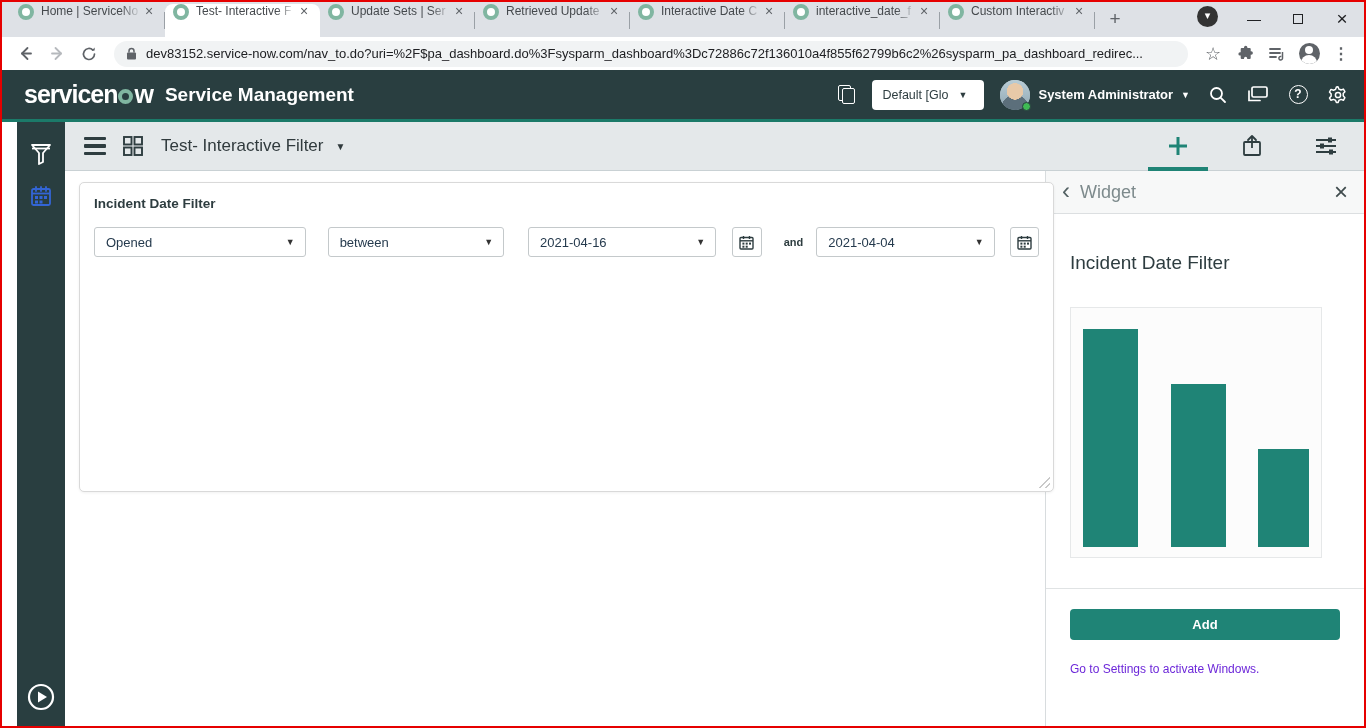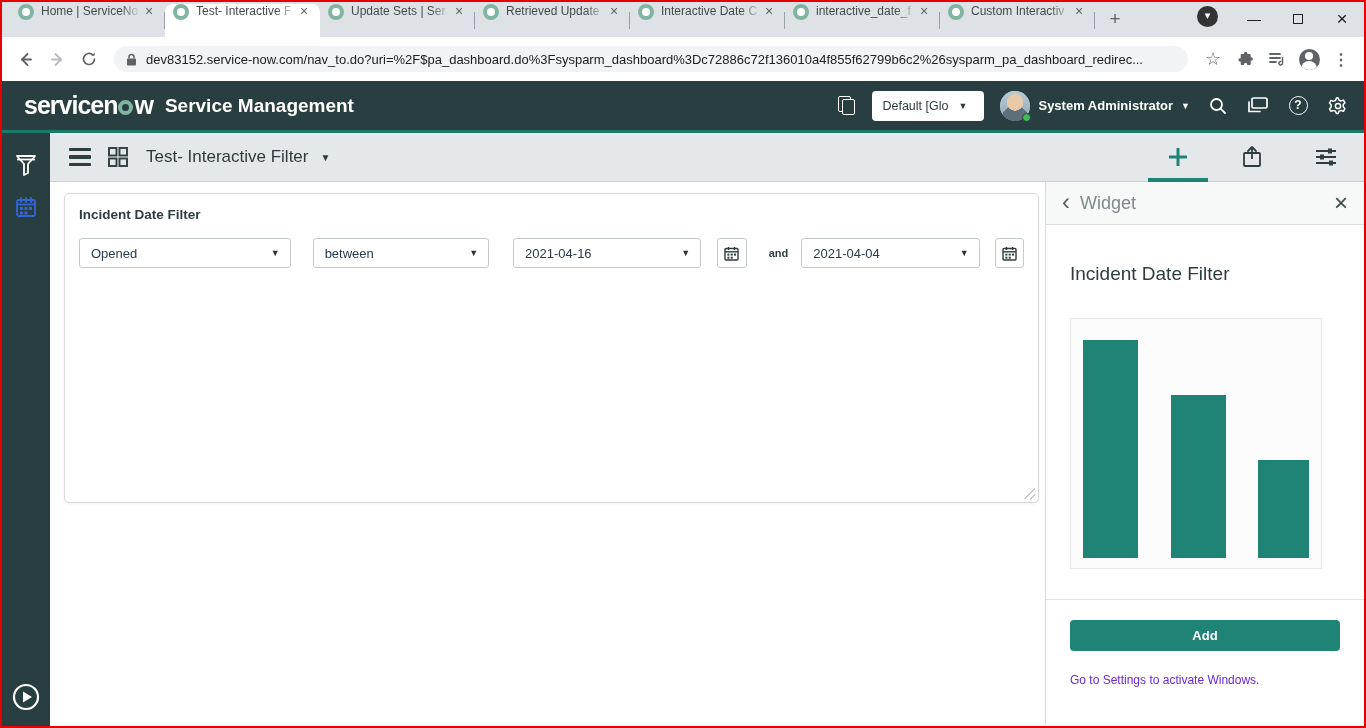--- a/index.html
+++ b/index.html
@@ -17,21 +17,21 @@
   .tab-label { font-size:12px; color:#45494d; white-space:nowrap; overflow:hidden; flex:1;
                -webkit-mask-image:linear-gradient(90deg,#000 80%,transparent); mask-image:linear-gradient(90deg,#000 80%,transparent); }
   .tab-close { font-size:14px; color:#5f6368; width:16px; height:16px; line-height:15px; text-align:center; border-radius:50%; flex-shrink:0; }
   .newtab { width:28px; height:28px; margin:0 4px 3px 6px; font-size:19px; color:#5f6368; text-align:center; line-height:26px; border-radius:50%; }
   .tabstrip-spacer { flex:1; }
   .update-badge { width:21px; height:21px; border-radius:50%; background:#333; color:#fff; text-align:center; line-height:19px; font-size:11px; margin:0 14px 7px 0; align-self:center; }
   .win-btn { width:44px; height:33px; display:flex; align-items:center; justify-content:center; color:#202124; font-size:14px; align-self:flex-start; }
   .win-max-glyph { width:10px; height:10px; border:1px solid #202124; }
 
   
-  .addressbar { height:44px; background:#fff; display:flex; align-items:center; padding:0 10px; flex-shrink:0; }
+  .addressbar { height:33px; background:#fff; display:flex; align-items:center; padding:0 10px; flex-shrink:0; }
   .nav-ic { width:26px; height:26px; display:flex; align-items:center; justify-content:center; margin-right:6px; color:#5f6368; font-size:17px; }
   .nav-ic.disabled { color:#b6b9bd; }
   .omnibox { flex:1; height:26px; background:#f1f3f4; border-radius:13px; display:flex; align-items:center; padding:0 12px; margin:0 6px; overflow:hidden; }
   .omnibox .url { font-size:13px; color:#202124; white-space:nowrap; overflow:hidden; }
   .lock-icon { margin-right:9px; flex-shrink:0; }
   .bar-ic { width:26px; height:26px; display:flex; align-items:center; justify-content:center; margin-left:6px; color:#5f6368; font-size:16px; }
   .avatar-chrome { width:21px; height:21px; border-radius:50%; background:#5f6368; position:relative; overflow:hidden; }
   .avatar-chrome::before { content:""; position:absolute; top:3px; left:6.5px; width:8px; height:8px; border-radius:50%; background:#fff; }
   .avatar-chrome::after { content:""; position:absolute; top:12px; left:2.5px; width:16px; height:10px; border-radius:8px 8px 0 0; background:#fff; }
 
@@ -51,21 +51,21 @@
   .sn-avatar { width:30px; height:30px; border-radius:50%; background:linear-gradient(#cfd8dc,#90a4ae); position:relative; overflow:visible; }
   .sn-avatar::before { content:""; position:absolute; inset:0; border-radius:50%;
      background:radial-gradient(circle at 50% 38%, #e8c9a8 0 34%, transparent 35%), radial-gradient(circle at 50% 95%, #5c6f7b 0 42%, transparent 43%), linear-gradient(#b9cdd6,#8fa6b2); }
   .sn-avatar .presence { position:absolute; right:-1px; bottom:-1px; width:9px; height:9px; border-radius:50%; background:#3fba54; border:1.5px solid #293e40; }
   .sn-username { font-size:13px; font-weight:bold; color:#fff; }
   .sn-user .chev { font-size:9px; color:#fff; }
   .hdr-ic { width:24px; height:24px; display:flex; align-items:center; justify-content:center; }
   .help-circle { width:19px; height:19px; border:1.7px solid #fff; border-radius:50%; color:#fff; font-size:12px; font-weight:bold; text-align:center; line-height:17px; }
 
   
-  .body-row { flex:1; display:flex; min-height:0; }
+  .body-row { flex:1; display:flex; min-height:0;padding-left:15px; }
   .sidebar { width:48px; background:#293e40; display:flex; flex-direction:column; align-items:center; padding-top:11px; flex-shrink:0; }
   .side-ic { width:48px; height:42px; display:flex; align-items:center; justify-content:center; }
   .side-spacer { flex:1; }
   .main-col { flex:1; display:flex; flex-direction:column; min-width:0; }
 
   
   .toolbar { height:49px; background:#e4e8ea; border-bottom:1px solid #c9d1d4; display:flex; align-items:center; padding:0 18px 0 14px; flex-shrink:0; }
   .tb-ic { width:32px; height:32px; display:flex; align-items:center; justify-content:center; margin-right:6px; }
   .hamburger { width:22px; display:flex; flex-direction:column; gap:4px; }
   .hamburger span { height:3.2px; background:#2e3d40; border-radius:1px; }

